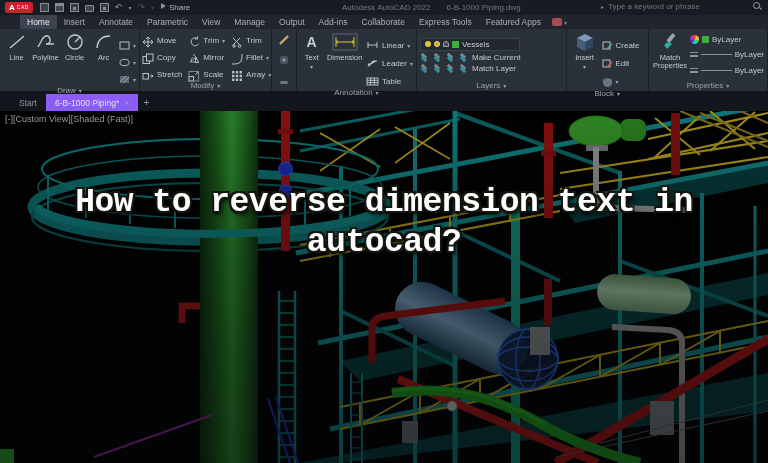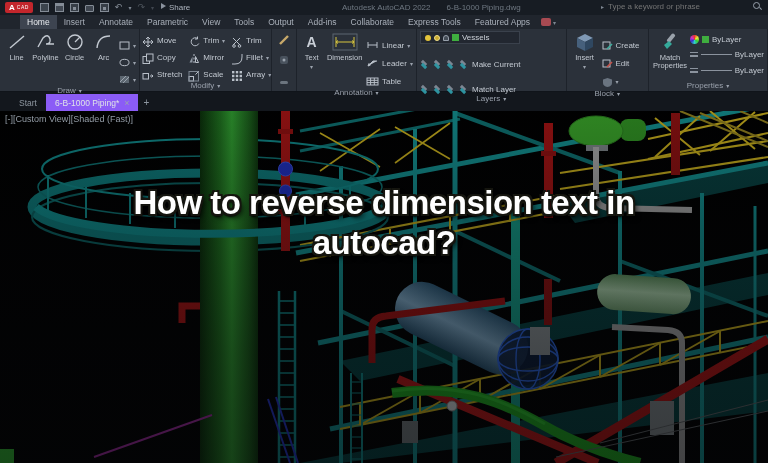--- a/index.html
+++ b/index.html
@@ -65,21 +65,21 @@
     height:13px; padding:0 4px; color:#ccd1d8; font-size:8px; }
   .dot-y { width:6px; height:6px; border-radius:50%; background:#e3c43b; }
   .dot-y2 { width:6px; height:6px; border-radius:50%; background:#caa92f; border:1px solid #efe08a; }
   .lock { width:6px; height:6px; border:1px solid #97a0ab; border-top-left-radius:3px; border-top-right-radius:3px; background:#454d57;}
   .sw-green { width:7px; height:7px; background:#3fae3f; }
   .licon { position:relative; width:11px; height:9px; display:inline-block; }
   .licon::before { content:""; position:absolute; left:1px; top:0; width:6px; height:6px;
     background:#7d8692; transform:rotate(45deg) scaleY(.5); }
   .licon::after { content:""; position:absolute; left:1px; top:3px; width:6px; height:6px;
     background:#2e93a0; transform:rotate(45deg) scaleY(.5); }
-  .layers-right { display:flex; flex-direction:column; gap:16px; justify-content:center; }
+  .layers-right { display:flex; flex-direction:column; gap:2px; justify-content:center; }
   .lrow { display:flex; align-items:center; gap:2px; color:#c3c9d1; font-size:8px; }
   .wheel { width:9px; height:9px; border-radius:50%;
     background:conic-gradient(#e33,#ee3,#3c3,#3cc,#33c,#c3c,#e33); }
   .prop-line { display:flex; align-items:center; gap:3px; color:#c3c9d1; font-size:8px; width:74px; }
   .hline { flex:1; height:1px; background:#8b939e; }
   .hline3 { width:8px; height:5px; border-top:1px solid #8b939e; border-bottom:1px solid #8b939e;
     background:linear-gradient(#0000 2px, #8b939e 2px, #8b939e 3px, #0000 3px); }
 
   
   .filetabs { height:19px; background:#13171d; display:flex; align-items:flex-end; padding-left:10px; }
@@ -92,21 +92,21 @@
   .fplus::before { content:"+"; font-size:10px; }
 
   
   .viewport { position:relative; height:389px; background:#000; overflow:hidden; }
   .viewport svg { display:block; }
   .shade { position:absolute; inset:0;
     background:linear-gradient(180deg, rgba(5,6,8,.18) 0%, rgba(5,6,8,.38) 30%,
       rgba(5,6,8,.52) 62%, rgba(5,6,8,.62) 100%); }
   .vp-controls { position:absolute; top:3px; left:5px; font-size:9px; color:#939ca6; z-index:3; }
   .overlay-title { position:absolute; left:0; right:0; top:72px; z-index:4; text-align:center;
-    font-family:Liberation Sans, sans-serif; font-weight:bold; font-size:33px; line-height:1.22;
+    font-family:Liberation Mono, monospace; font-weight:bold; font-size:33px; line-height:1.22;
     color:#ffffff; letter-spacing:-.5px;
     text-shadow:-2px -2px 0 #15150f, 2px -2px 0 #15150f, -2px 2px 0 #15150f, 2px 2px 0 #15150f,
       0 3px 2px rgba(0,0,0,.9), 3px 4px 5px rgba(0,0,0,.75); }
   .overlay-title span { display:block; }
 </style>
 </head>
 <body>
 
 <div class="app">
 
@@ -140,21 +140,21 @@
       <span class="mag"></span>
     </div>
   </div>
 
   <div class="tabrow">
     <span class="rtab active">Home</span>
     <span class="rtab">Insert</span>
     <span class="rtab">Annotate</span>
     <span class="rtab">Parametric</span>
     <span class="rtab">View</span>
-    <span class="rtab">Tools</span>
+    <span class="rtab">Manage</span>
     <span class="rtab">Output</span>
     <span class="rtab">Add-ins</span>
     <span class="rtab">Collaborate</span>
     <span class="rtab">Express Tools</span>
     <span class="rtab">Featured Apps</span>
     <span class="ribbon-extra">
       <span class="chip"></span>
       <span class="caret-s">▾</span>
     </span>
   </div>

